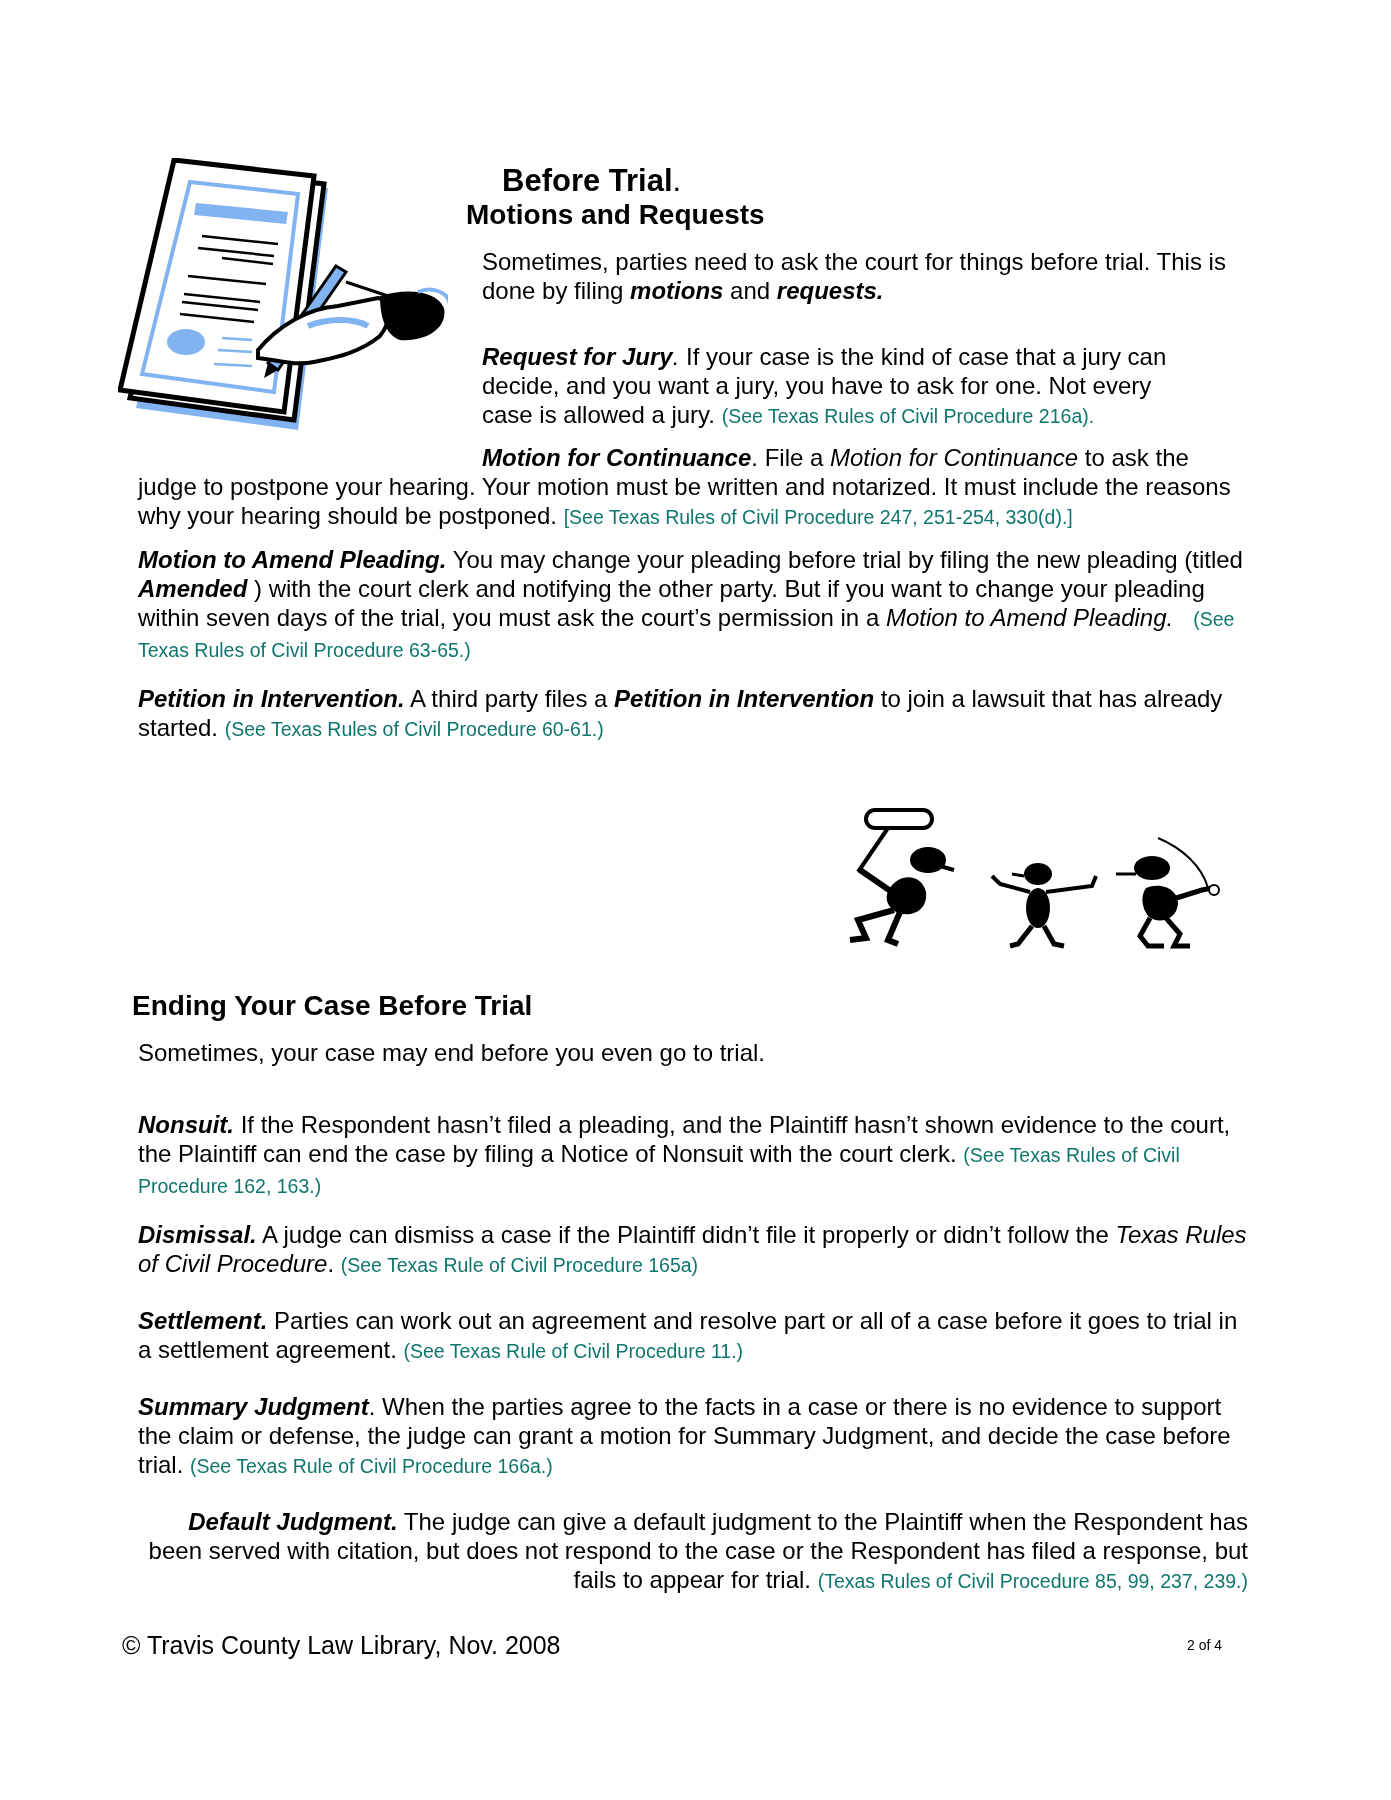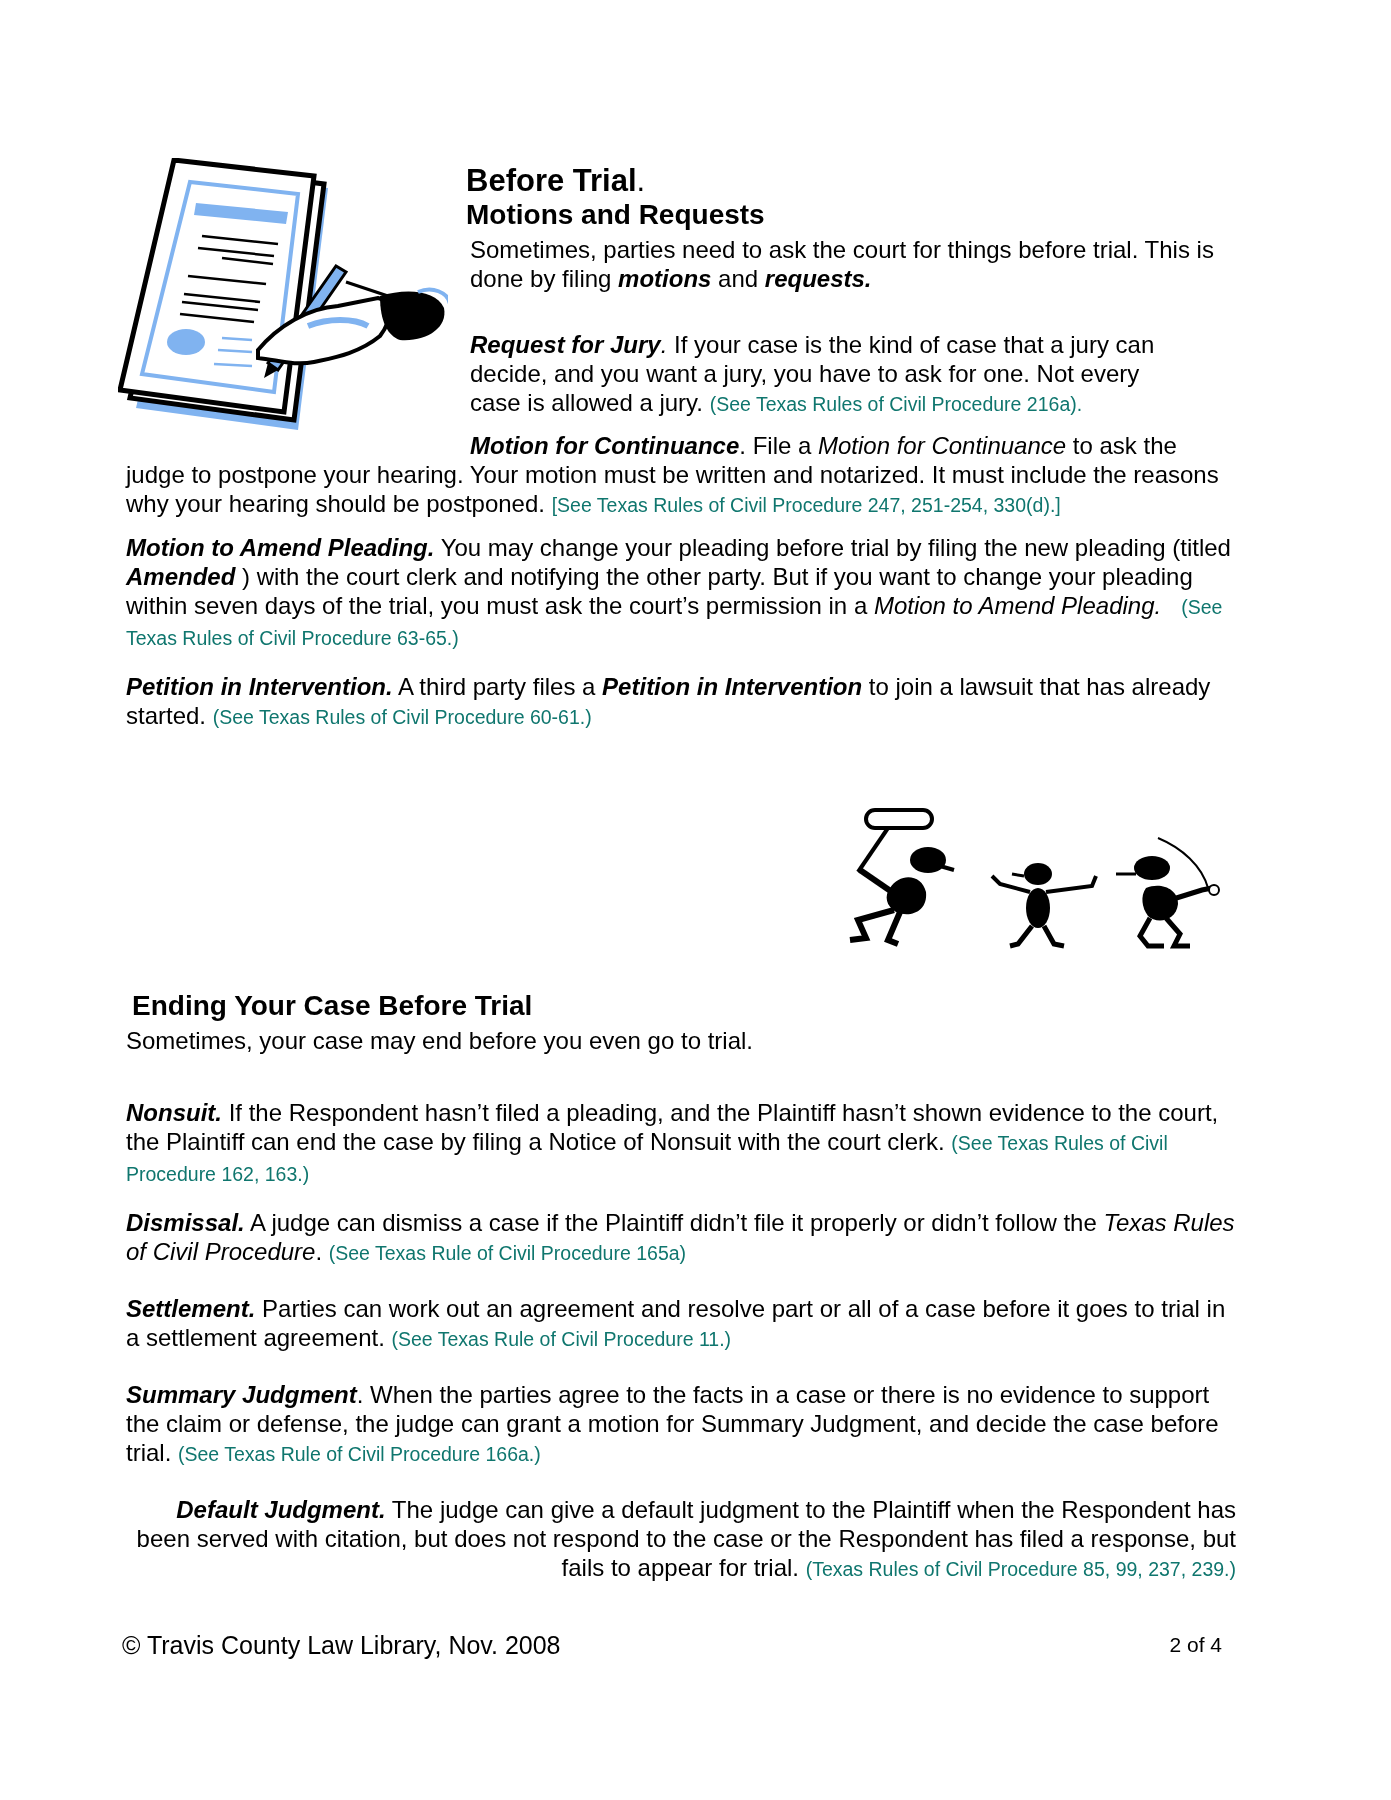--- a/index.html
+++ b/index.html
@@ -3,24 +3,24 @@
 <meta charset="utf-8">
 <style>
   html, body { margin: 0; padding: 0; background: #ffffff; }
   body { width: 1391px; height: 1800px; position: relative; overflow: hidden;
          font-family: "Liberation Sans", sans-serif; color: #000; }
   .abs { position: absolute; }
   .body-text { font-size: 24px; line-height: 29px; }
   .cite { color: #0f766e; font-size: 19.5px; }
   .bi { font-weight: bold; font-style: italic; }
   .i { font-style: italic; }
-  .h1 { font-size: 31px; font-weight: bold; line-height: 36px; }
+  .h1 { font-size: 31px; font-weight: bold; line-height: 36px; margin-left: 36px; }
   .h1 .dot { font-weight: normal; }
   .h2 { font-size: 28px; font-weight: bold; line-height: 30px; }
-  p { margin: 4px; }
+  p { margin: 16px; }
   .para { position: absolute; left: 122px; width: 1110px; }
 </style>
 </head>
 <body>
 
 <div class="abs" style="left:118px; top:158px; width:330px; height:280px;">
   <svg width="330" height="280" viewBox="0 0 330 280">
 
     <polygon points="72,12 210,30 180,272 18,250" fill="#80b3f0"></polygon>
 
@@ -110,13 +110,13 @@
 
 <p class="para body-text" style="top:1290px;"><span class="bi">Settlement.</span><span>  Parties can work out an agreement and resolve part or all of a case before it goes to trial in a settlement agreement. </span><span class="cite">(See Texas Rule of Civil Procedure 11.)</span></p>
 
 <p class="para body-text" style="top:1376px;"><span class="bi">Summary Judgment</span><span>.  When the parties agree to the facts in a case or there is no evidence to support the claim or defense, the judge can grant a motion for Summary Judgment, and decide the case before trial.  </span><span class="cite">(See Texas Rule of Civil Procedure 166a.)</span></p>
 
 <p class="para body-text" style="top:1491px;text-align:right;"><span class="bi">Default Judgment.</span><span>  The judge can give a default judgment to the Plaintiff when the Respondent has been served with citation, but does not respond to the case or the Respondent has filed a response, but fails to appear for trial.  </span><span class="cite">(Texas Rules of Civil Procedure 85, 99, 237, 239.)</span></p>
 
 <div class="abs" style="left:122px; top:1632px; font-size:25px; line-height:26px;">
   <div>© Travis County Law Library, Nov. 2008</div>
 </div>
-<div class="abs" style="left:1150px; top:1632px; width:72px; text-align:right; font-size:21px; line-height:26px;">2 of 4</div>
+<div class="abs" style="left:1150px; top:1632px; width:72px; text-align:right; font-size:14px; line-height:26px;">2 of 4</div>
 
 </body></html>

